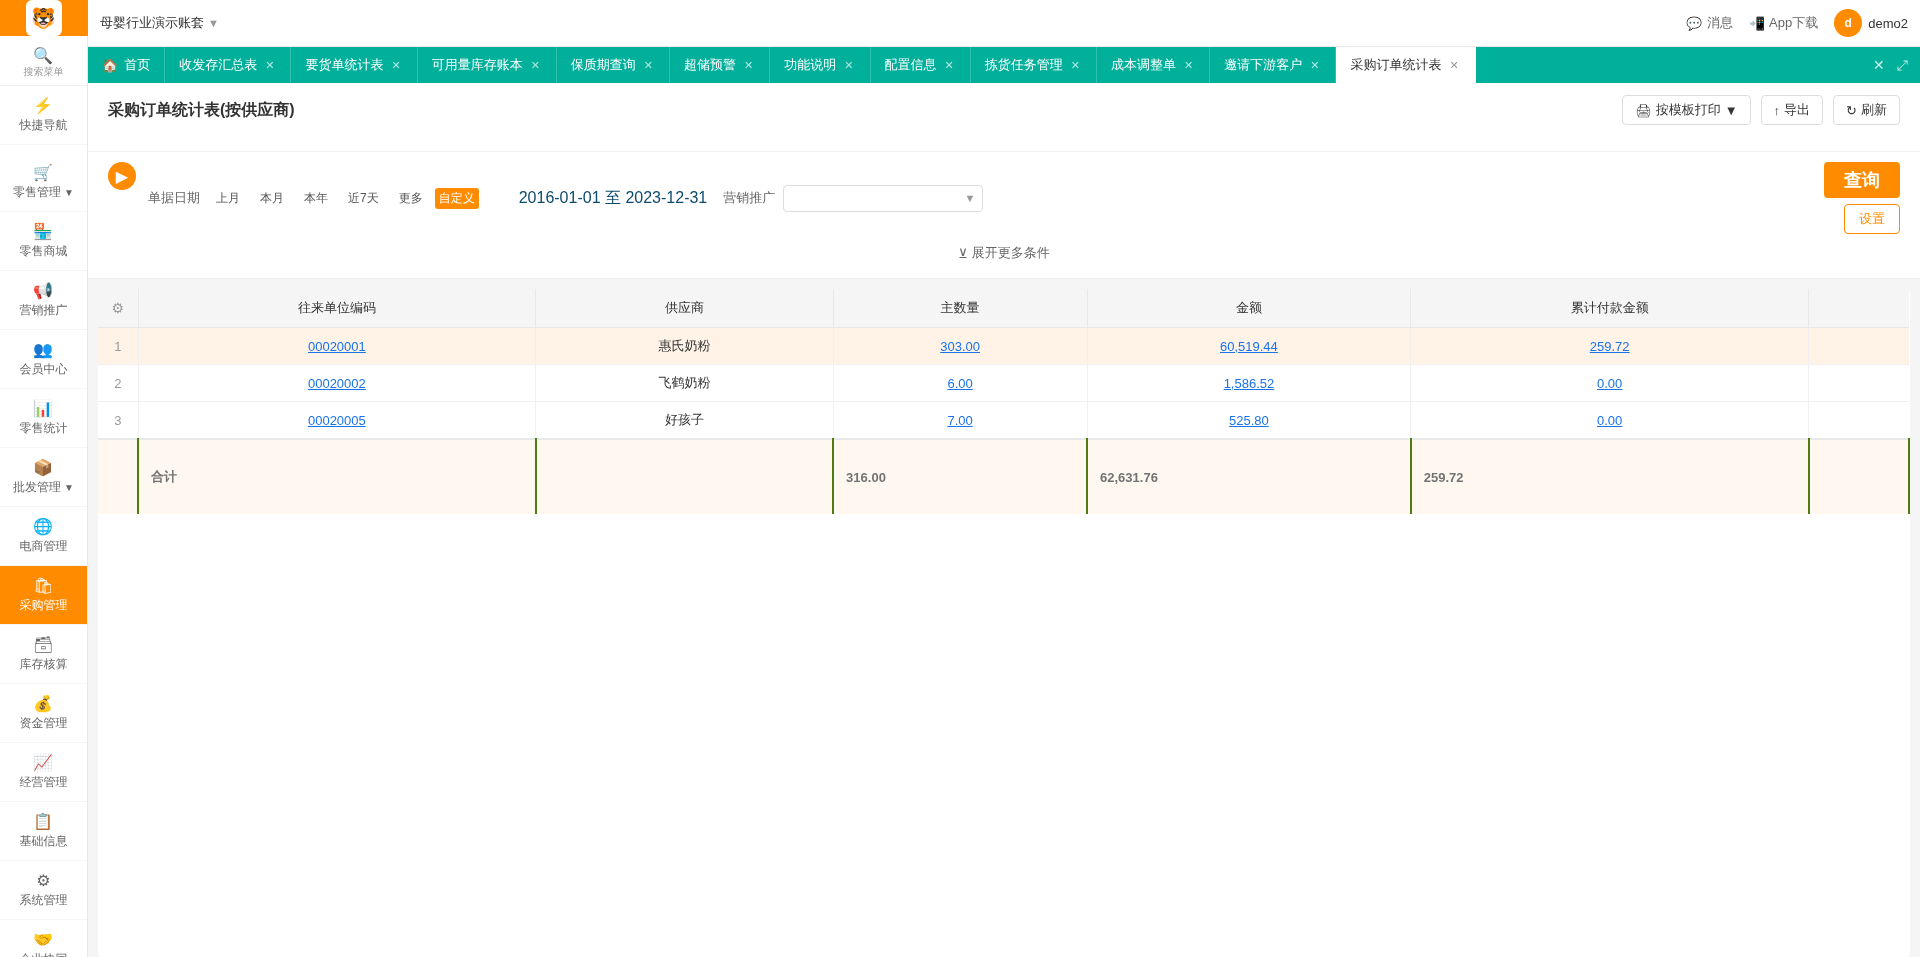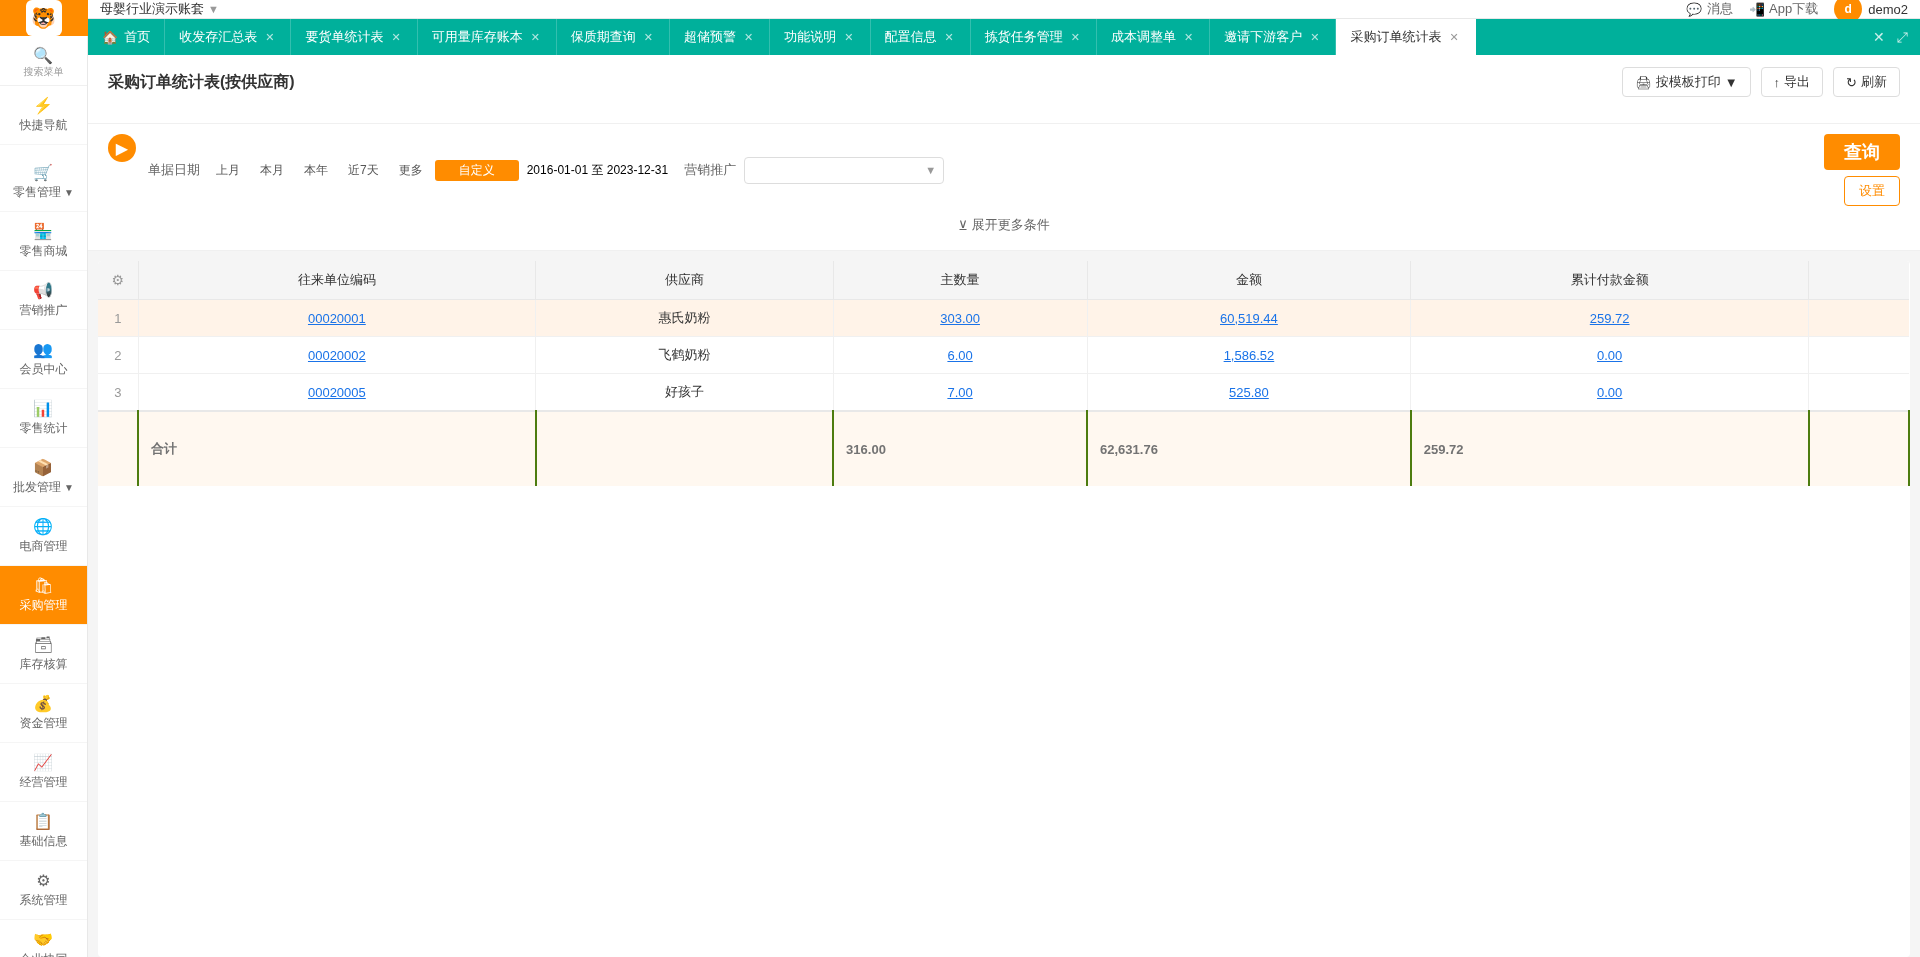--- a/index.html
+++ b/index.html
@@ -73,21 +73,21 @@
     
     .main-area {
       flex: 1;
       display: flex;
       flex-direction: column;
       overflow: hidden;
     }
 
     
     .top-bar {
-      height: 19px;
+      height: 47px;
       background: #fff;
       border-bottom: 1px solid #e8e8e8;
       display: flex;
       align-items: center;
       padding: 0 12px;
       gap: 8px;
     }
     .top-bar-workspace {
       font-size: 13px;
       color: #333;
@@ -280,30 +280,31 @@
       gap: 4px;
     }
     .date-shortcut {
       padding: 3px 8px;
       font-size: 12px;
       color: #555;
       cursor: pointer;
       border-radius: 3px;
     }
     .date-custom-tag {
-      padding: 2px 24px;
+      padding: 2px 4px;
       background: #ff8c00;
       color: #fff;
       font-size: 12px;
       border-radius: 3px;
       cursor: pointer;
     }
     .date-range {
-      font-size: 12px;
-      color: #000000;
+      font-size: 16px;
+      color: #0c4a6e;
+      margin-left: 32px;
     }
     .filter-select {
       min-width: 200px;
       padding: 5px 28px 5px 10px;
       border: 1px solid #ddd;
       border-radius: 4px;
       font-size: 13px;
       color: #333;
       background: #fff;
       appearance: none;

